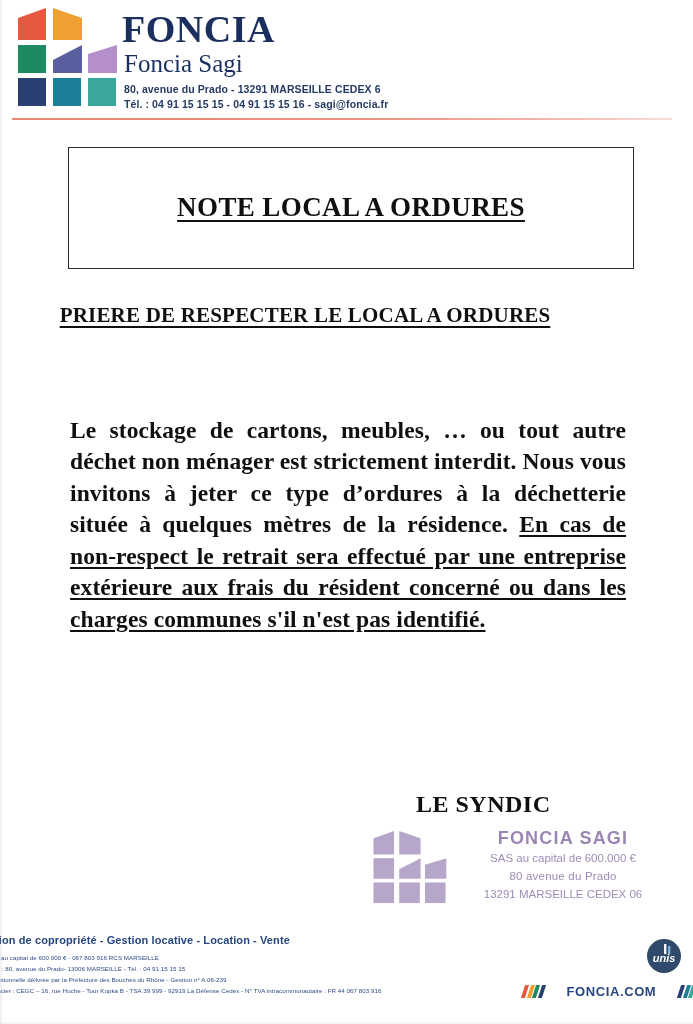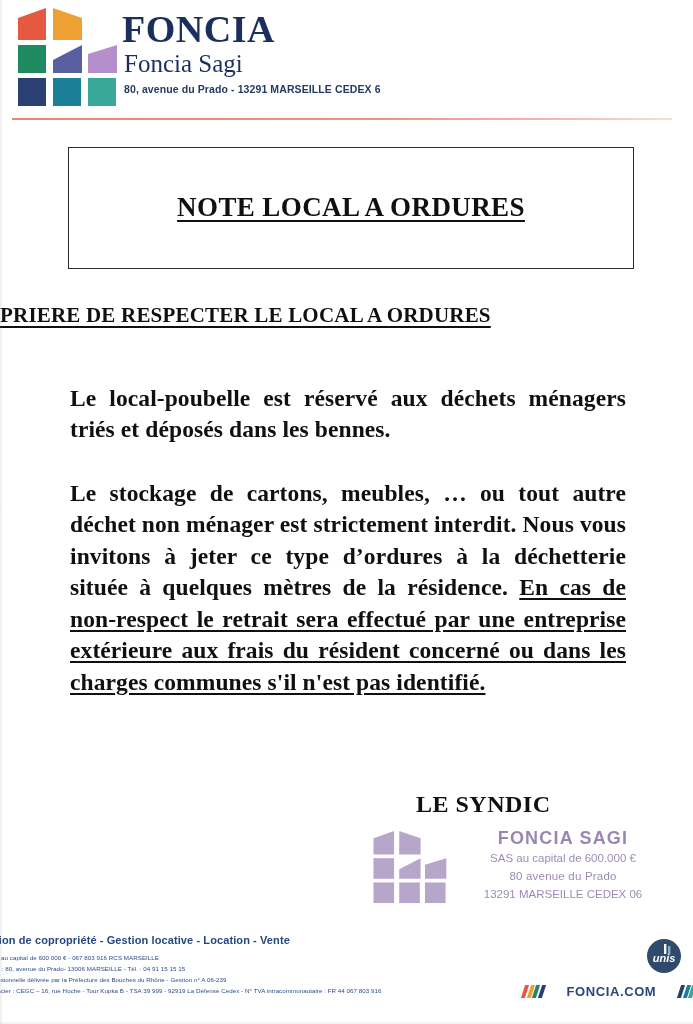--- a/index.html
+++ b/index.html
@@ -98,21 +98,21 @@
     font-size: 30px;
     letter-spacing: 0.6px;
     margin: 0;
   }
 
   
   .subtitle {
     position: absolute;
     left: 0; top: 303px;
     width: 610px;
-    text-align: left;
+    text-align: center;
     font-family: "Liberation Serif", serif;
     font-weight: bold;
     font-size: 21px;
     letter-spacing: 0.2px;
     text-decoration: underline;
     text-underline-offset: 4px;
     text-decoration-thickness: 2px;
   }
 
   
@@ -281,33 +281,33 @@
       <rect x="2" y="70" width="28" height="28" fill="#2a3f72"></rect>
       <rect x="37" y="70" width="28" height="28" fill="#1b7f98"></rect>
       <rect x="72" y="70" width="28" height="28" fill="#3aa79b"></rect>
     </svg>
   </div>
 
   <div class="brand-block">
     <div class="brand-name">FONCIA</div>
     <div class="brand-sub">Foncia Sagi</div>
     <div class="brand-addr">80, avenue du Prado - 13291 MARSEILLE CEDEX 6</div>
+    <div class="brand-addr" style="margin-top:0">Tél. : 04 91 15 15 15 - 04 91 15 15 16 - sagi@foncia.fr</div>
   </div>
 
   <div class="header-rule"></div>
 </div>
 
 <div class="title-box">
   <div class="title-line1">NOTE LOCAL A ORDURES</div>
 </div>
 
 <div class="subtitle">PRIERE DE RESPECTER LE LOCAL A ORDURES</div>
 
 <div class="body-wrap">
-  <p class="para p1">Le local-poubelle est réservé aux déchets ménagers triés et déposés dans les bennes.</p>
   <p class="para p2"><span>Le stockage de cartons, meubles, … ou tout autre déchet non ménager est strictement interdit. Nous vous invitons à jeter ce type d’ordures à la déchetterie située à quelques mètres de la résidence. </span><span class="u">En cas de non-respect le retrait sera effectué par une entreprise extérieure aux frais du résident concerné ou dans les charges communes s'il n'est pas identifié.</span></p>
 </div>
 
 <div class="syndic">LE SYNDIC</div>
 
 <div class="stamp">
   <div class="stamp-logo">
     <svg width="78" height="74" viewBox="0 0 106 98" xmlns="http://www.w3.org/2000/svg">
       <g fill="#9b84b5">
         <polygon points="2,32 2,10 30,0 30,32"></polygon>

